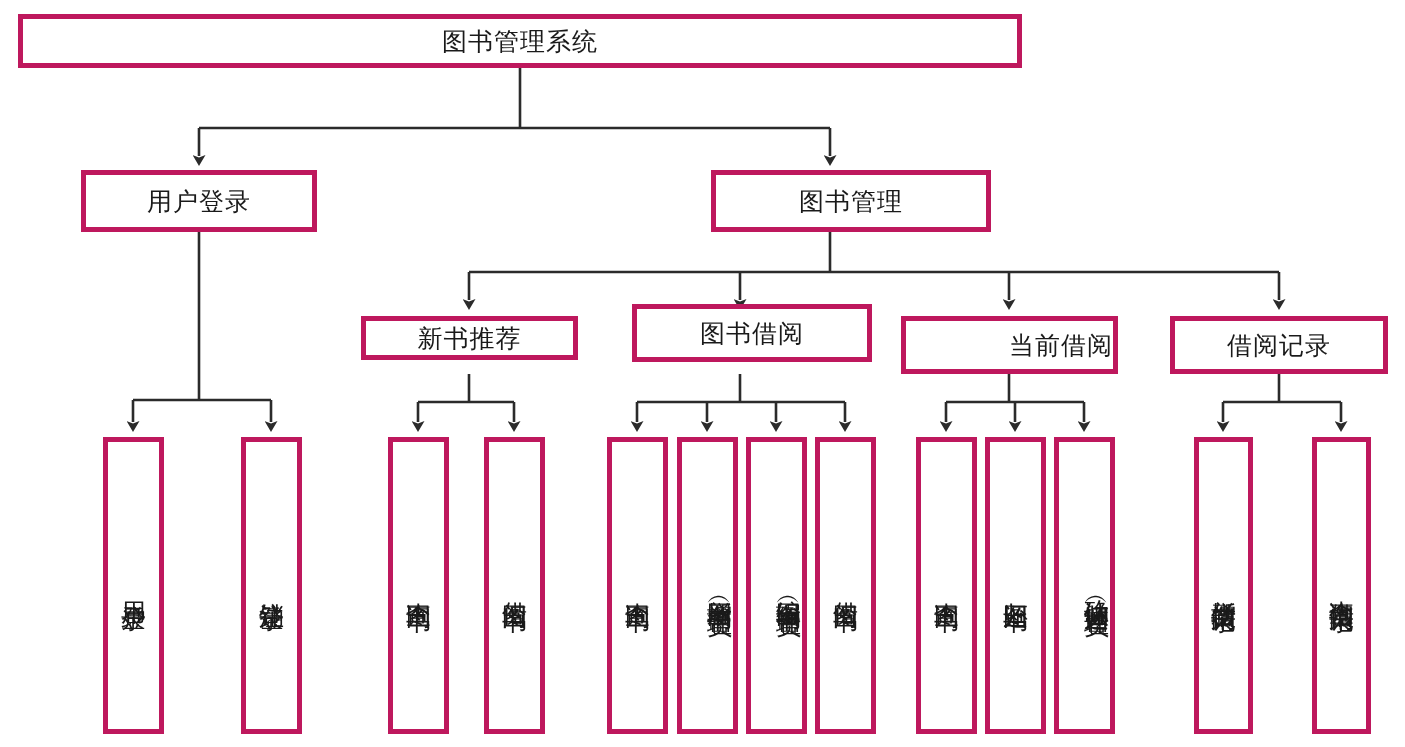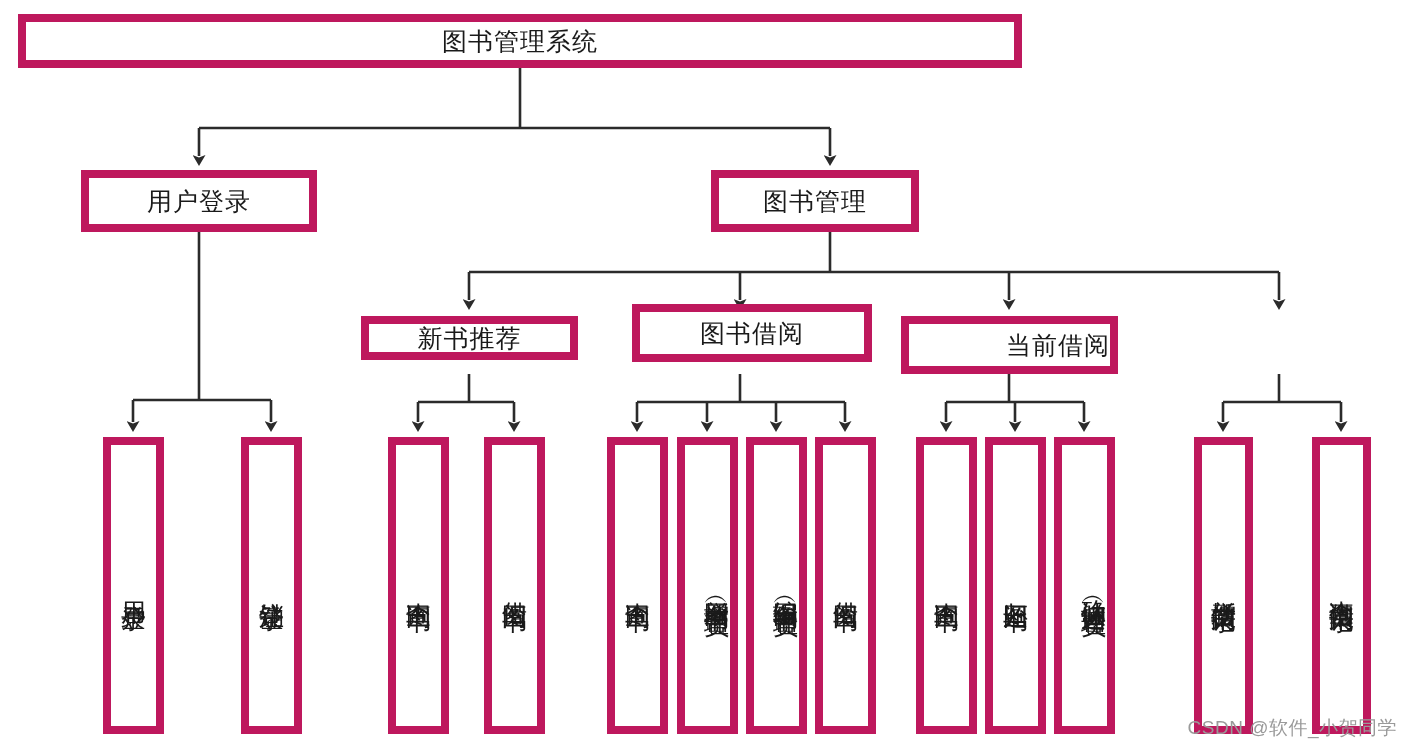--- a/index.html
+++ b/index.html
@@ -21,21 +21,21 @@
     position: absolute;
     left: 0;
     top: 0;
     width: 1405px;
     height: 747px;
     pointer-events: none;
   }
   .node {
     position: absolute;
     box-sizing: border-box;
-    border: 8px solid #be185d;
+    border: 5px solid #be185d;
     background: #ffffff;
     display: flex;
     align-items: center;
     justify-content: center;
     color: #1a1a1a;
   }
   .node.horiz {
     font-size: 25px;
     letter-spacing: 1px;
   }
@@ -125,32 +125,35 @@
     </g>
   </svg>
 
   <div class="node horiz" style="left:18px; top:14px; width:1004px; height:54px;">
     <span class="node-label">图书管理系统</span>
   </div>
 
   <div class="node horiz" style="left:81px; top:170px; width:236px; height:62px;">
     <span class="node-label">用户登录</span>
   </div>
-  <div class="node horiz" style="left:711px; top:170px; width:208px; height:62px;">
+  <div class="node horiz" style="left:711px; top:170px; width:280px; height:62px;">
     <span class="node-label">图书管理</span>
   </div>
 
   <div class="node horiz" style="left:361px; top:316px; width:217px; height:44px;">
     <span class="node-label">新书推荐</span>
   </div>
   <div class="node horiz" style="left:632px; top:304px; width:240px; height:58px;">
     <span class="node-label">图书借阅</span>
   </div>
   <div class="node horiz" style="left:901px; top:316px; width:217px; height:58px;justify-content:flex-end;">
     <span class="node-label">当前借阅</span>
+  </div>
+  <div class="node horiz" style="left:1170px; top:316px; width:218px; height:58px;">
+    <span class="node-label">借阅记录</span>
   </div>
 
   <div class="node vert midtext" style="left:103px; top:437px; width:61px; height:297px;">
     <span class="node-label">用户登录</span>
   </div>
   <div class="node vert midtext" style="left:241px; top:437px; width:61px; height:297px;">
     <span class="node-label">注销登录</span>
   </div>
 
   <div class="node vert midtext" style="left:388px; top:437px; width:61px; height:297px;">
@@ -183,14 +186,13 @@
     <span class="node-label">确认归还（管理员）</span>
   </div>
 
   <div class="node vert midtext" style="left:1194px; top:437px; width:59px; height:297px;">
     <span class="node-label">新增借阅记录</span>
   </div>
   <div class="node vert midtext" style="left:1312px; top:437px; width:59px; height:297px;">
     <span class="node-label">查询借阅记录</span>
   </div>
 
-  <div id="watermark">CSDN @软件_小贺同学</div>
 </div>
 
 </body></html>

